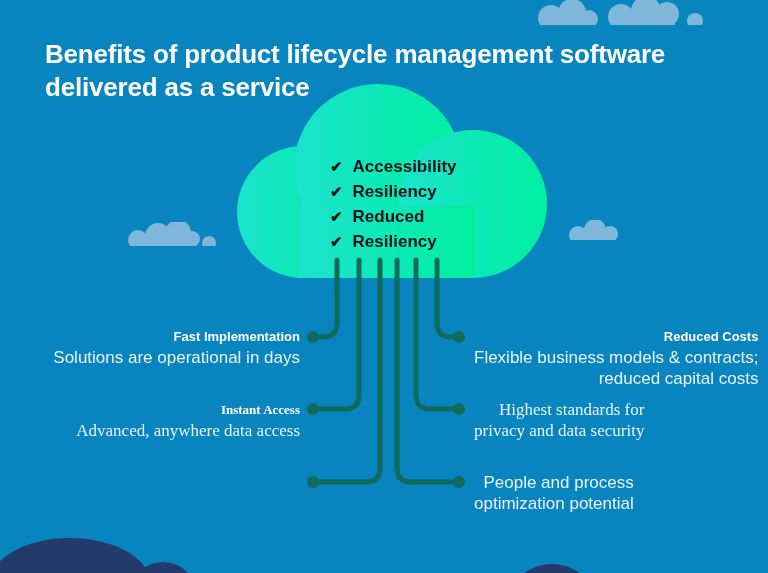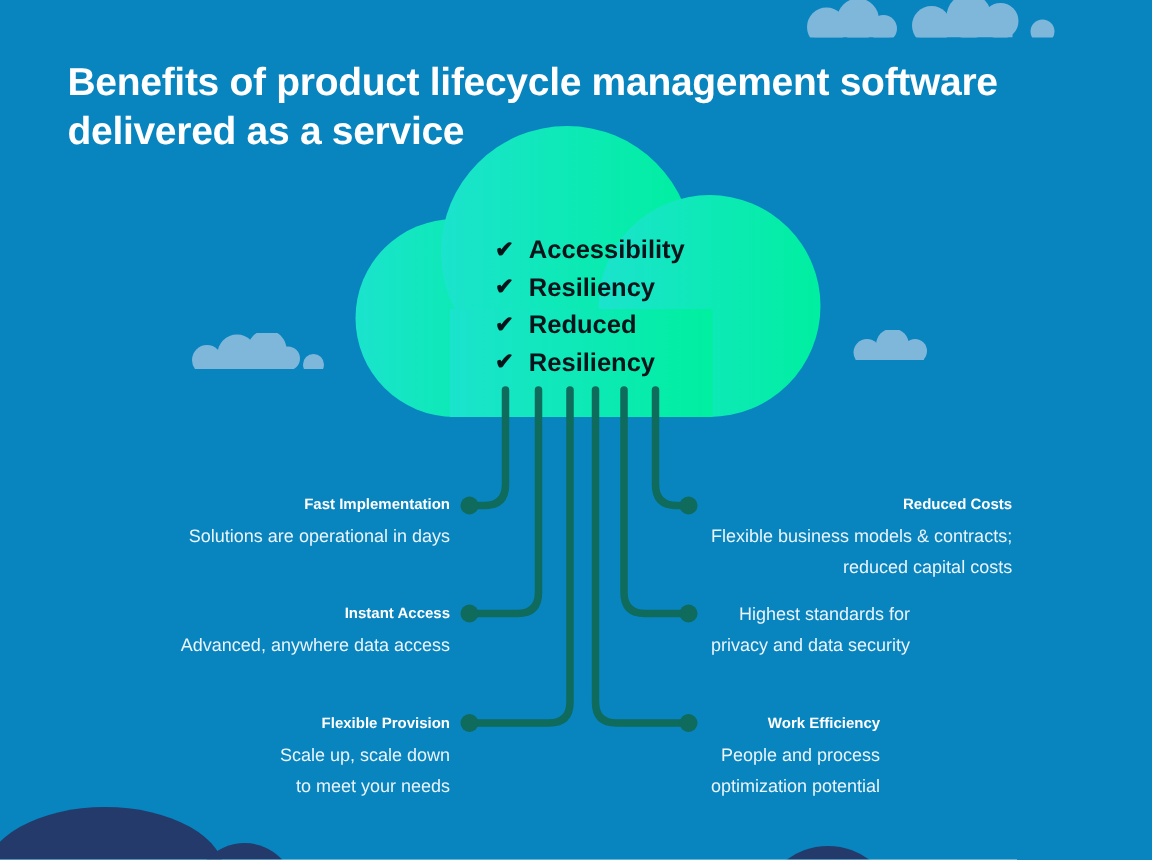--- a/index.html
+++ b/index.html
@@ -37,28 +37,28 @@
   .cloud-list{position:absolute;left:330px;top:154px;}
   .cloud-list-row{
     display:flex;align-items:center;gap:10px;height:25px;
     color:var(--list-text);font-size:17px;font-weight:700;
   }
   .check{font-size:15px;font-weight:700;line-height:1;}
   .benefit{position:absolute;}
   .benefit.left{right:468px;text-align:right;}
   .benefit.right{left:474px;text-align:right;}
   .benefit-title{
-    color:var(--title-text);font-size:10px;font-weight:700;line-height:21px;
+    color:var(--title-text);font-size:13px;font-weight:700;line-height:21px;
   }
   .benefit-desc{
-    color:var(--subtitle-text);font-size:12px;font-weight:400;line-height:21px;
+    color:var(--subtitle-text);font-size:17px;font-weight:400;line-height:21px;
     white-space:pre-line;
   }
   .b-row1{top:326px;}
-  .b-row2{top:399px;}
+  .b-row2{top:399px;font-family:Liberation Serif, serif;}
   .b-row3{top:472px;}
 </style>
 </head>
 <body>
 
 <div class="canvas">
 
   <svg class="bg-svg" width="768" height="573" viewBox="0 0 768 573">
     <defs>
       <linearGradient id="cloudGrad" x1="0" y1="0" x2="1" y2="0">
@@ -161,34 +161,28 @@
   </div>
 
   <div class="benefit left b-row1">
     <div class="benefit-title">Fast Implementation</div>
     <div class="benefit-desc">Solutions are operational in days</div>
   </div>
   <div class="benefit left b-row2">
     <div class="benefit-title">Instant Access</div>
     <div class="benefit-desc">Advanced, anywhere data access</div>
   </div>
-  <div class="benefit left b-row3">
-    <div class="benefit-title">Flexible Provision</div>
-    <div class="benefit-desc">Scale up, scale down
-to meet your needs</div>
-  </div>
 
   <div class="benefit right b-row1">
     <div class="benefit-title">Reduced Costs</div>
     <div class="benefit-desc">Flexible business models &amp; contracts;
 reduced capital costs</div>
   </div>
   <div class="benefit right b-row2">
     <div class="benefit-desc">Highest standards for
 privacy and data security</div>
   </div>
   <div class="benefit right b-row3">
-    <div class="benefit-title">Work Efficiency</div>
     <div class="benefit-desc">People and process
 optimization potential</div>
   </div>
 
 </div>
 
 </body></html>

